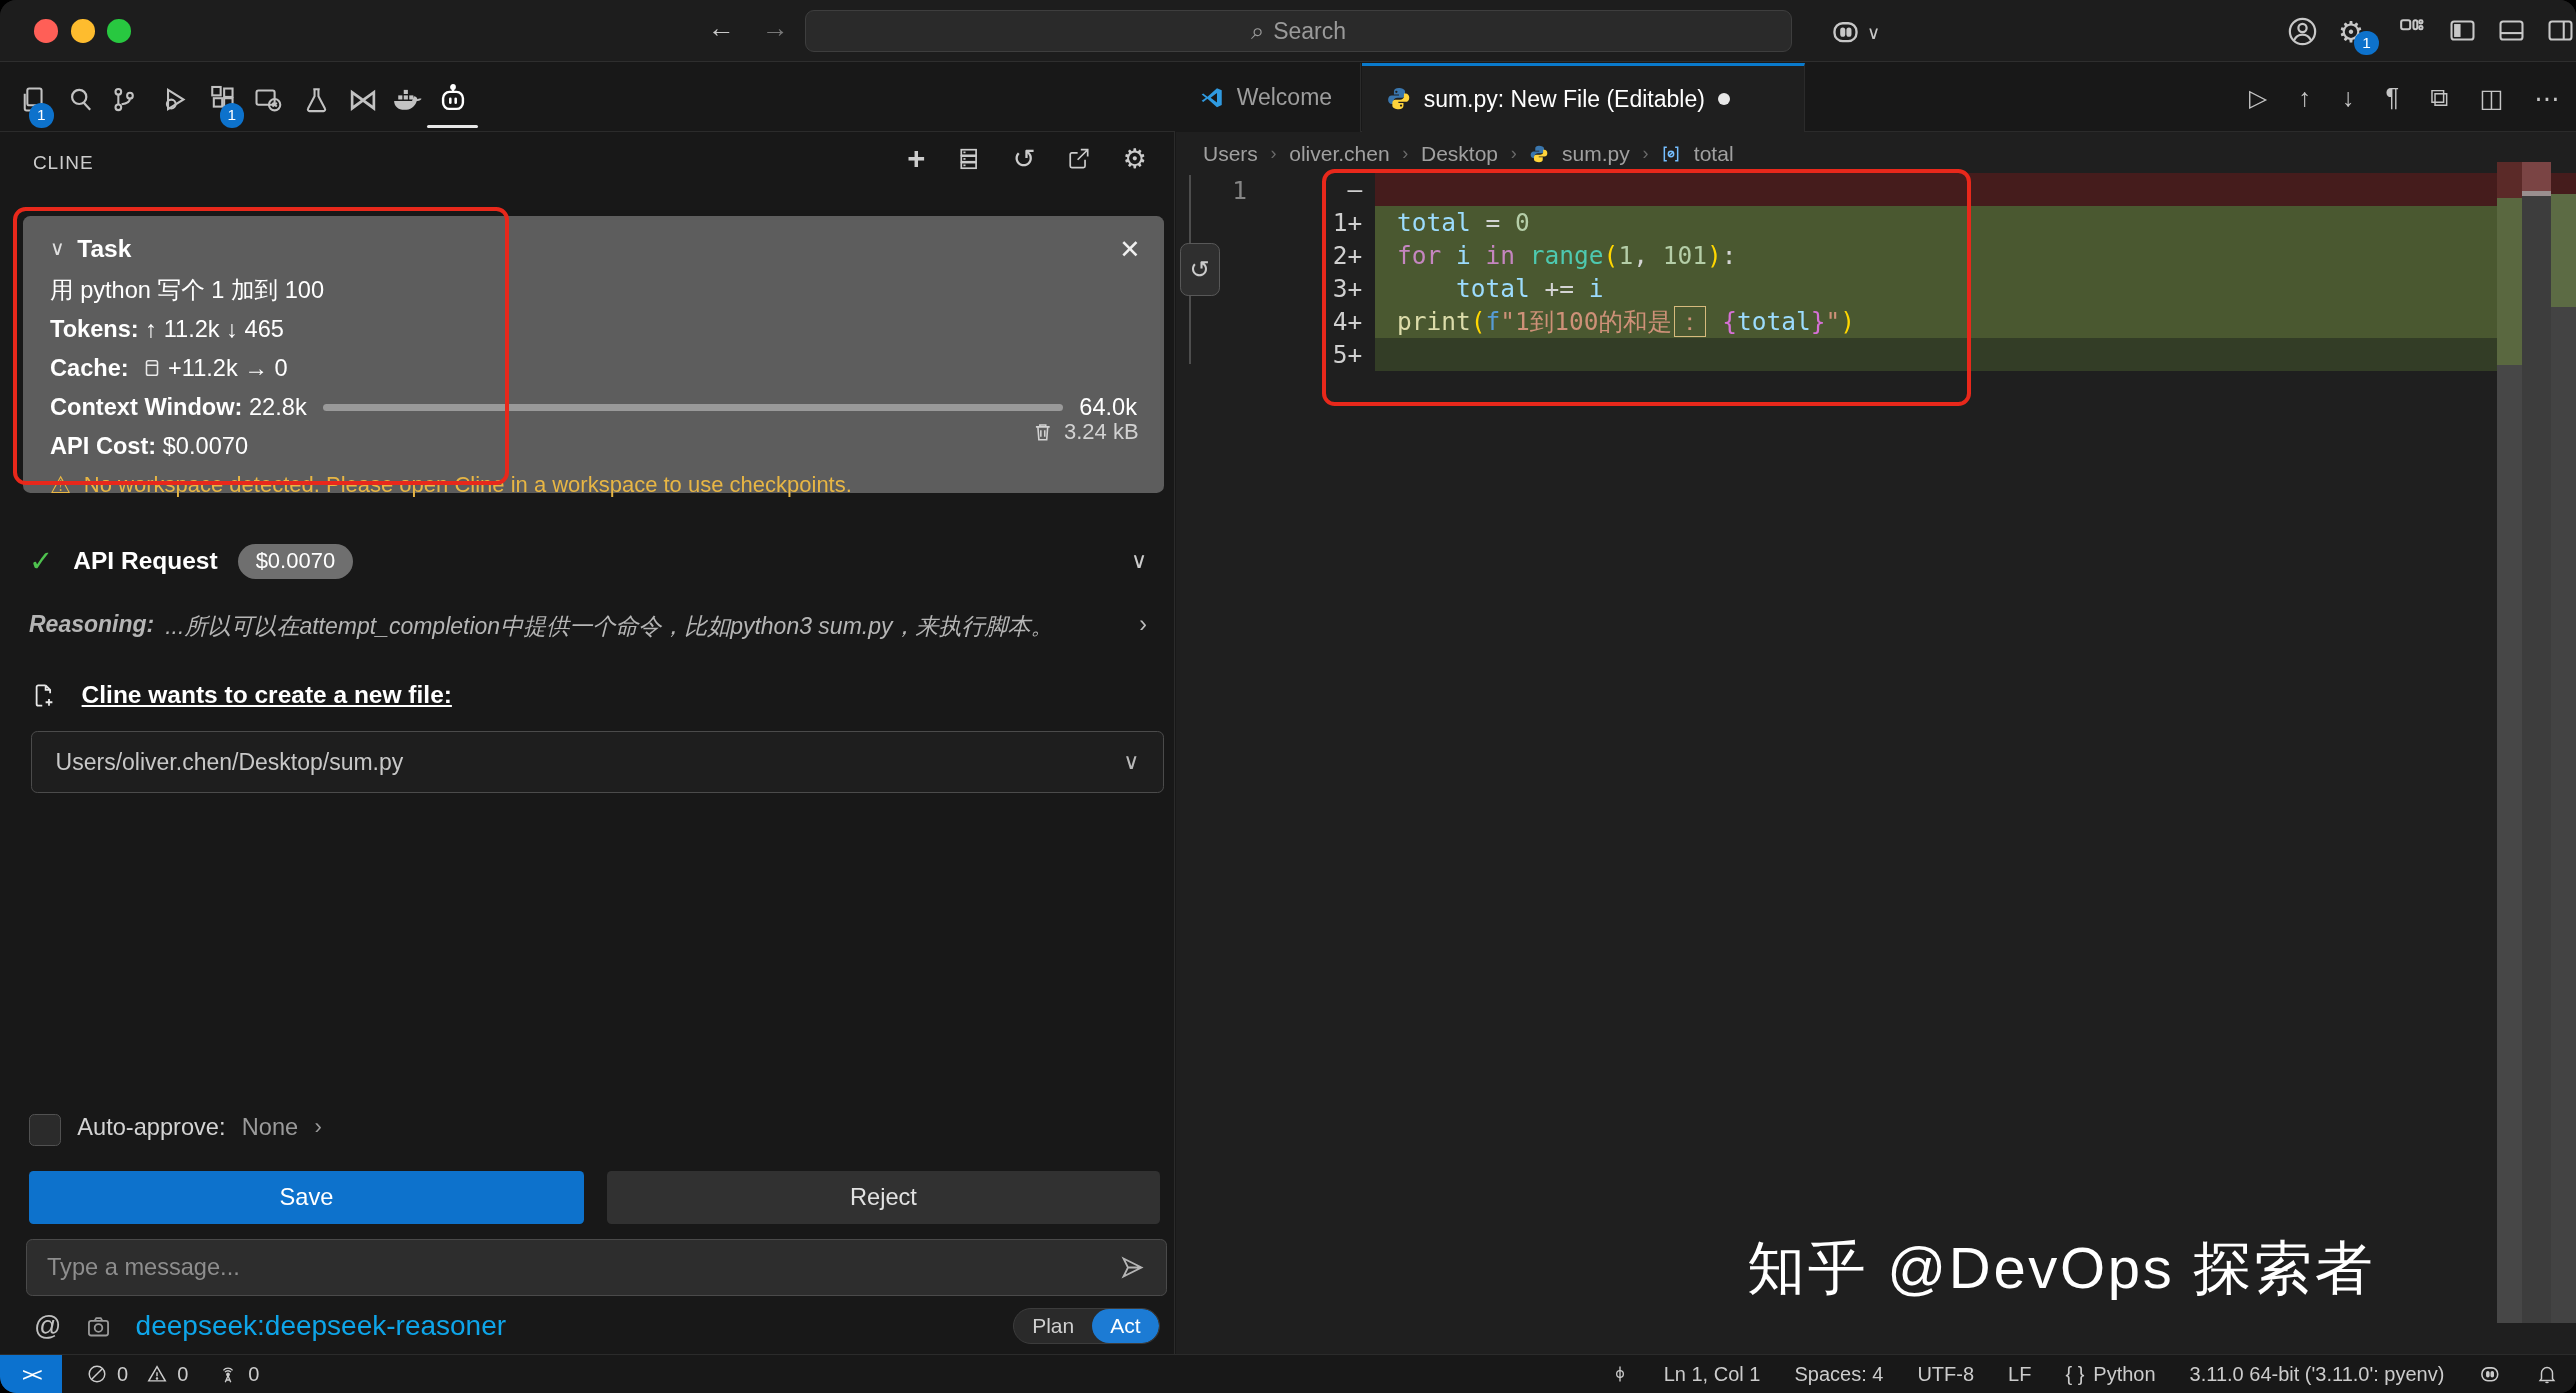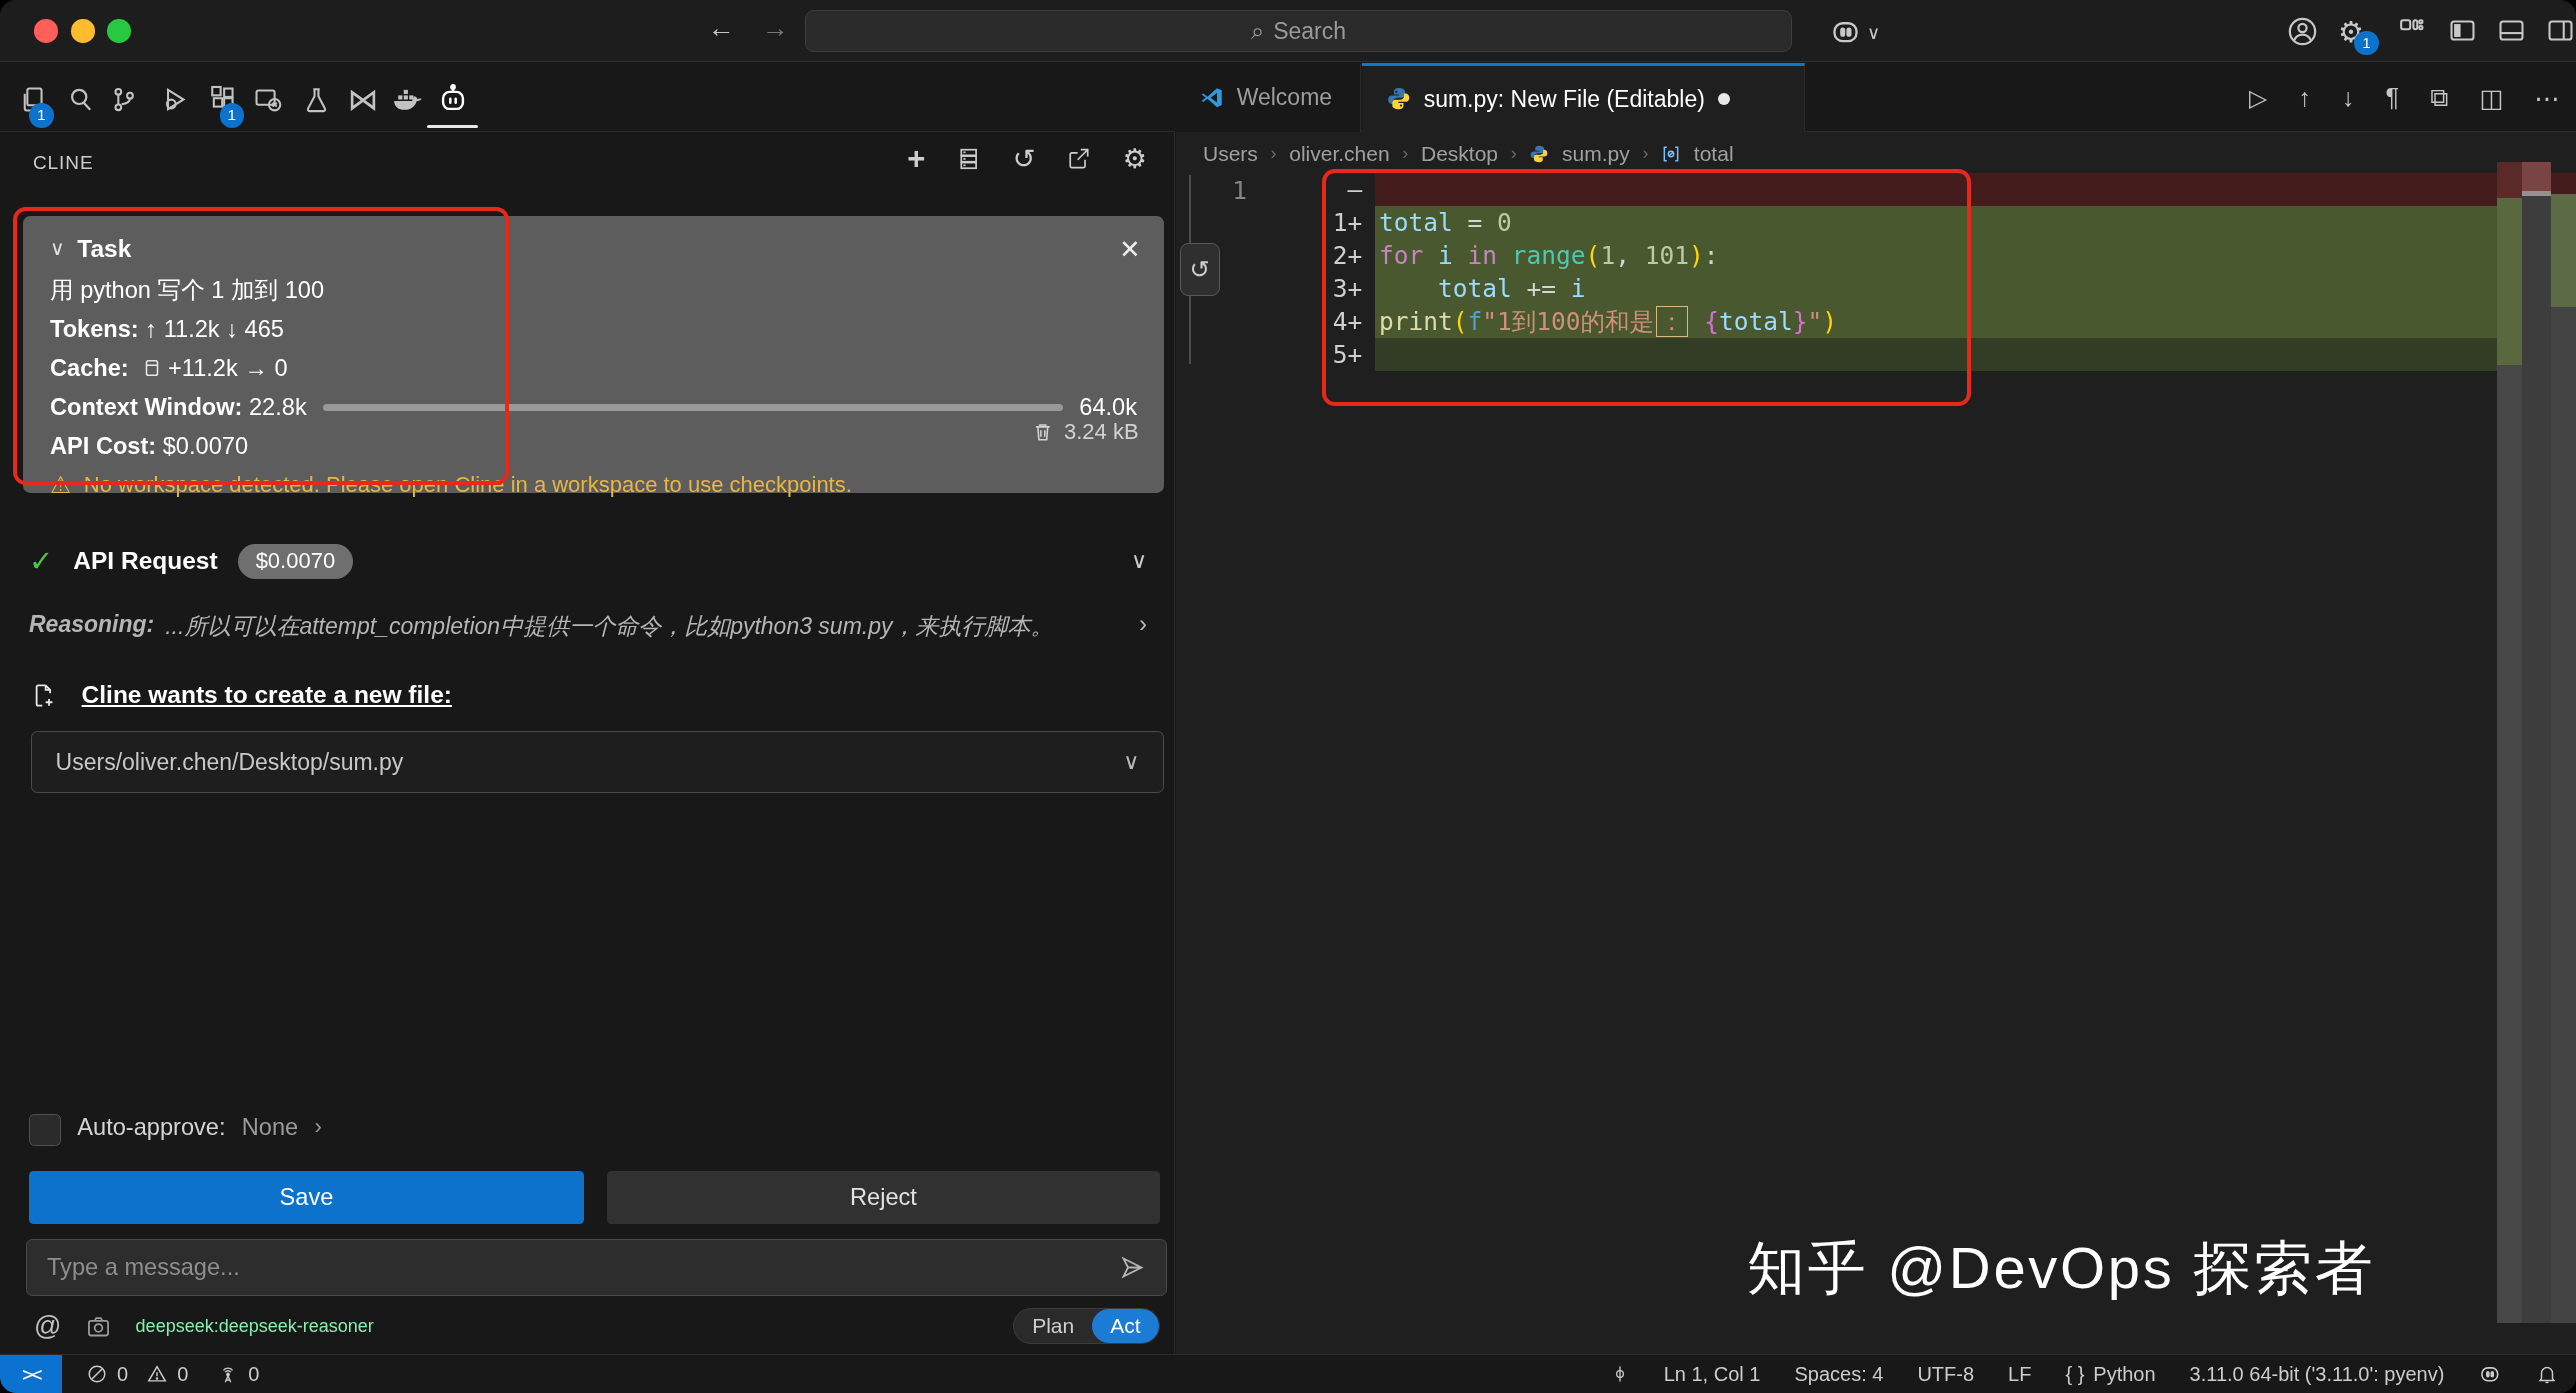--- a/index.html
+++ b/index.html
@@ -69,39 +69,39 @@
          justify-content:center; font-size:23.6px; }
   .btn-save { left:29px; width:555px; background:#0d72cc; color:#ffffff; }
   .btn-reject { left:607px; width:553px; background:#313131; color:#e2e2e2; }
 
   .msg-box { position:absolute; left:26px; top:1107px; width:1141px; height:57px; background:#2d2d2d;
              border:1.8px solid #4a4a4a; border-radius:6.3px; display:flex; align-items:center; padding:0 20px; }
   .msg-box input { flex:1; background:transparent; border:none; outline:none; color:#c8c8c8; font-size:23.6px;
                    font-family:"Liberation Sans","DejaVu Sans",sans-serif; }
   .msg-box input::placeholder { color:#8e8e8e; }
   .model-row { position:absolute; left:34px; right:14.5px; top:1176px; height:36px; display:flex; align-items:center; gap:23.6px; }
-  .model-name { color:#86efac; font-size:18px; }
+  .model-name { color:#0ea5e9; font-size:28px; }
   .planact { margin-left:auto; display:flex; border-radius:20px; overflow:hidden; background:#2a2a2a; border:0.9px solid #3c3c3c; }
   .planact .seg { padding:5.4px 18px; font-size:21px; color:#cfcfcf; }
   .planact .seg.on { background:#1c7bd4; color:#fff; border-radius:18px; }
 
   
   .editor { position:absolute; left:1176px; top:132px; right:0; bottom:39px; background:#1f1f1f; }
   .breadcrumbs { position:absolute; left:27px; top:0; height:43px; display:flex; align-items:center; gap:12.7px;
                  color:#a0a0a0; font-size:21px; }
   .breadcrumbs .sep { color:#6a6a6a; font-size:18px; }
   .code-font { font-family:"DejaVu Sans Mono","Liberation Mono",monospace; }
   .gutter-num { position:absolute; left:44px; top:44px; width:27px; text-align:right; color:#858585; font-size:24.5px; }
   .guide-line { position:absolute; left:12.7px; top:43px; width:2.7px; height:189px; background:#4d4d4d; }
   .revert-btn { position:absolute; left:3.6px; top:111px; width:40px; height:53px; background:#2f2f2f; border:0.9px solid #585858;
                 border-radius:8.2px; color:#cccccc; font-size:24.5px; display:flex; align-items:center; justify-content:center; }
   .diff { position:absolute; left:112px; top:41px; right:0; font-size:24.5px; line-height:33px; }
   .drow { display:flex; height:33px; white-space:pre; }
   .dmark { width:87px; text-align:right; padding-right:12.7px; color:#cfcfcf; }
-  .dcode { flex:1; padding-left:4px; }
+  .dcode { flex:1; padding-left:22px; }
   .drow.del  .dcode { background:#451c1c; }
   .drow.add  .dcode { background:#4a5830; }
   .drow.add5 .dcode { background:#333d26; }
   .tk-var{color:#9cdcfe} .tk-op{color:#d4d4d4} .tk-num{color:#b5cea8} .tk-kw{color:#c586c0}
   .tk-fn{color:#dcdcaa} .tk-type{color:#4ec9b0} .tk-br{color:#ffd700} .tk-str{color:#ce9178}
   .tk-fpre{color:#569cd6} .tk-fbr{color:#d670d6}
   .tk-strbox{color:#ce9178; border:1.8px solid #d7ba7d; padding:0 2.7px; margin:0 1.8px;}
 
   .mini-col { position:absolute; top:0; bottom:0; }
   .seg-abs { position:absolute; left:0; right:0; }

